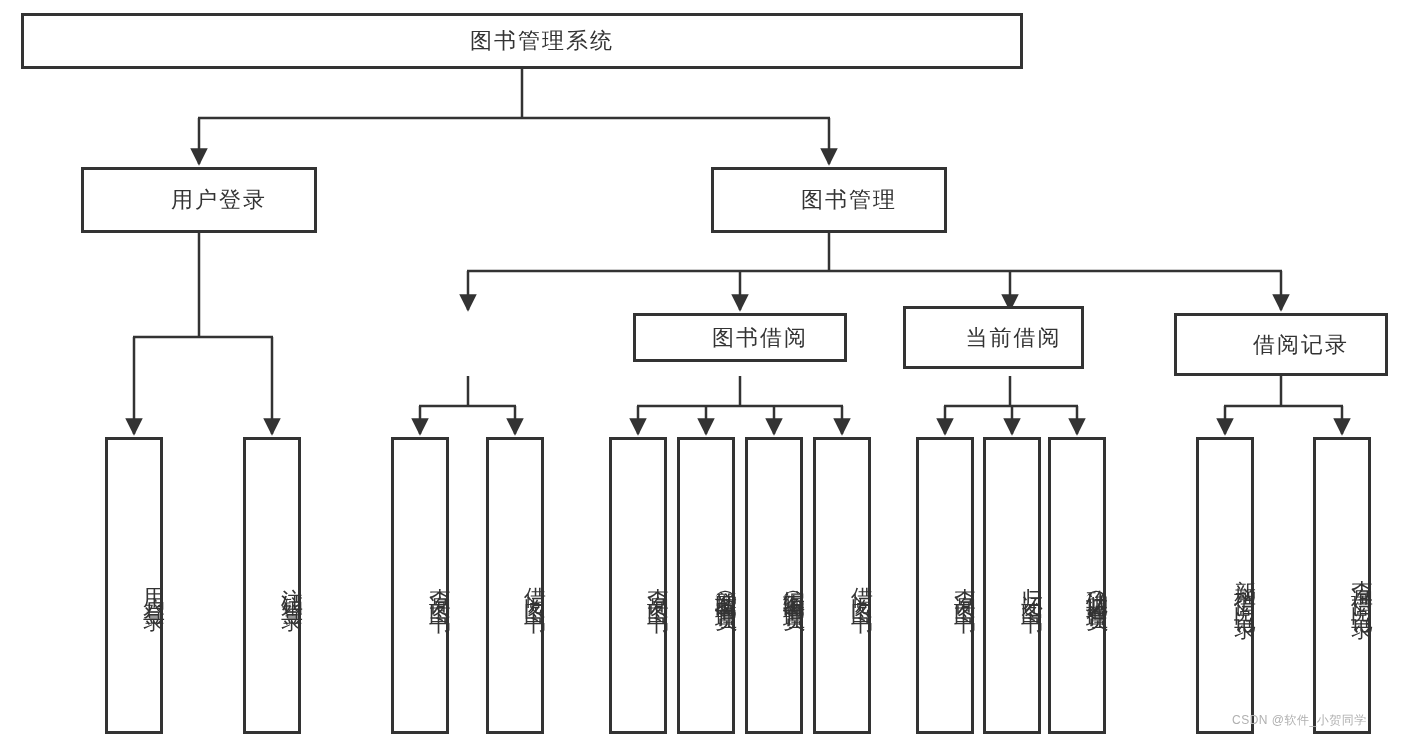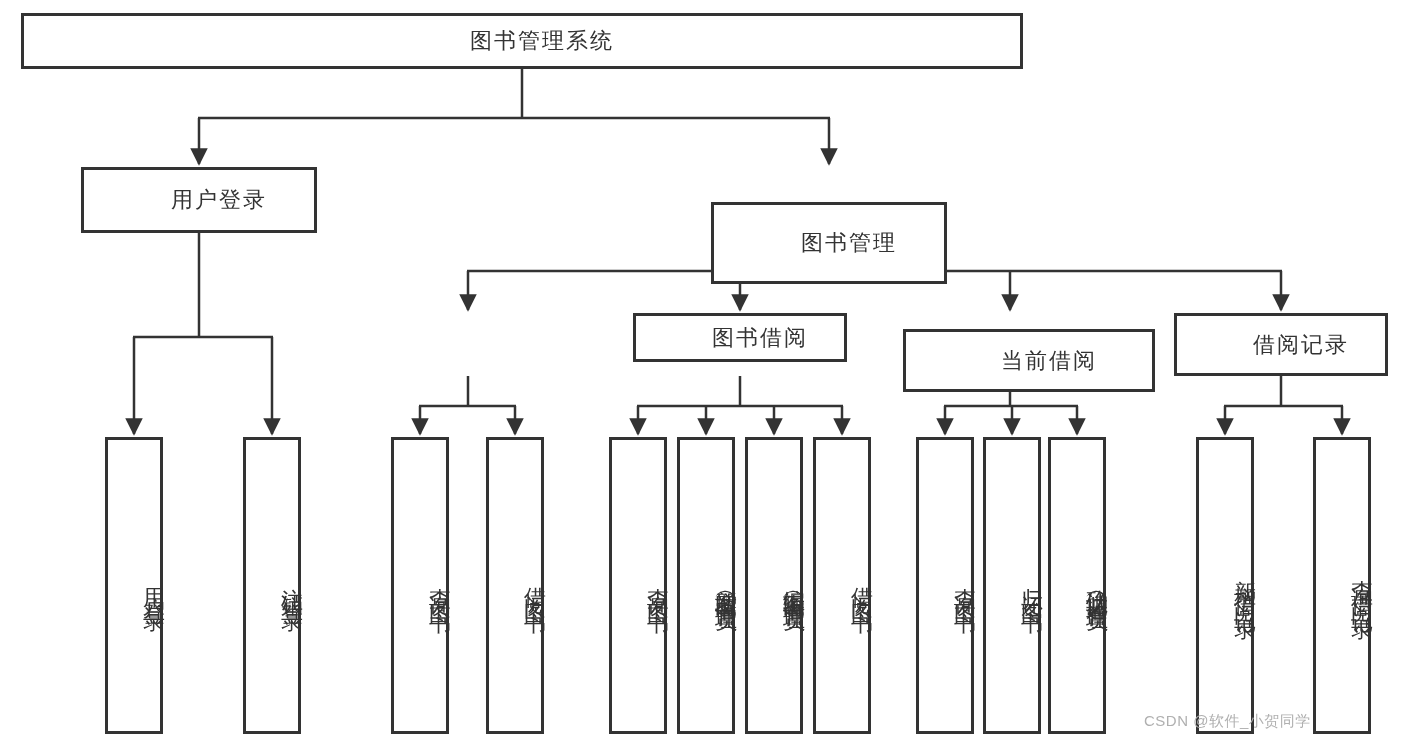--- a/index.html
+++ b/index.html
@@ -34,23 +34,23 @@
     width: 58px;
     height: 297px;
     top: 437px;
     writing-mode: vertical-rl;
     text-orientation: mixed;
     letter-spacing: 8px;
     white-space: normal;
   }
   .watermark {
     position: absolute;
-    left: 1144px;
+    left: 1232px;
     top: 712px;
-    font-size: 15px;
+    font-size: 12px;
     letter-spacing: 0.5px;
     color: #b0b0b0;
     z-index: 5;
     white-space: nowrap;
   }
 </style>
 </head>
 <body>
 
 <div class="canvas">
@@ -101,24 +101,24 @@
       <line x1="1281" y1="376" x2="1281" y2="407"></line>
       <line x1="1224" y1="406" x2="1343" y2="406"></line>
       <line x1="1225" y1="406" x2="1225" y2="434" marker-end="url(#arrow)"></line>
       <line x1="1342" y1="406" x2="1342" y2="434" marker-end="url(#arrow)"></line>
     </g>
   </svg>
 
   <div class="box" style="left:21px; top:13px; width:1002px; height:56px;">图书管理系统</div>
 
   <div class="box" style="left:81px; top:167px; width:236px; height:66px;">用户登录</div>
-  <div class="box" style="left:711px; top:167px; width:236px; height:82px;margin-top:35px;">图书管理</div>
+  <div class="box" style="left:711px; top:167px; width:236px; height:66px;">图书管理</div>
 
   <div class="box" style="left:633px; top:313px; width:214px; height:49px;">图书借阅</div>
-  <div class="box" style="left:903px; top:329px; width:252px; height:63px;">当前借阅</div>
+  <div class="box" style="left:903px; top:306px; width:181px; height:63px;">当前借阅</div>
   <div class="box" style="left:1174px; top:313px; width:214px; height:63px;">借阅记录</div>
 
   <div class="box vbox" style="left:105px;">用户登录</div>
   <div class="box vbox" style="left:243px;">注销登录</div>
 
   <div class="box vbox" style="left:391px;">查询图书</div>
   <div class="box vbox" style="left:486px;">借阅图书</div>
 
   <div class="box vbox" style="left:609px;">查询图书</div>
   <div class="box vbox" style="left:677px; letter-spacing:3px;">新增图书（管理员）</div>

